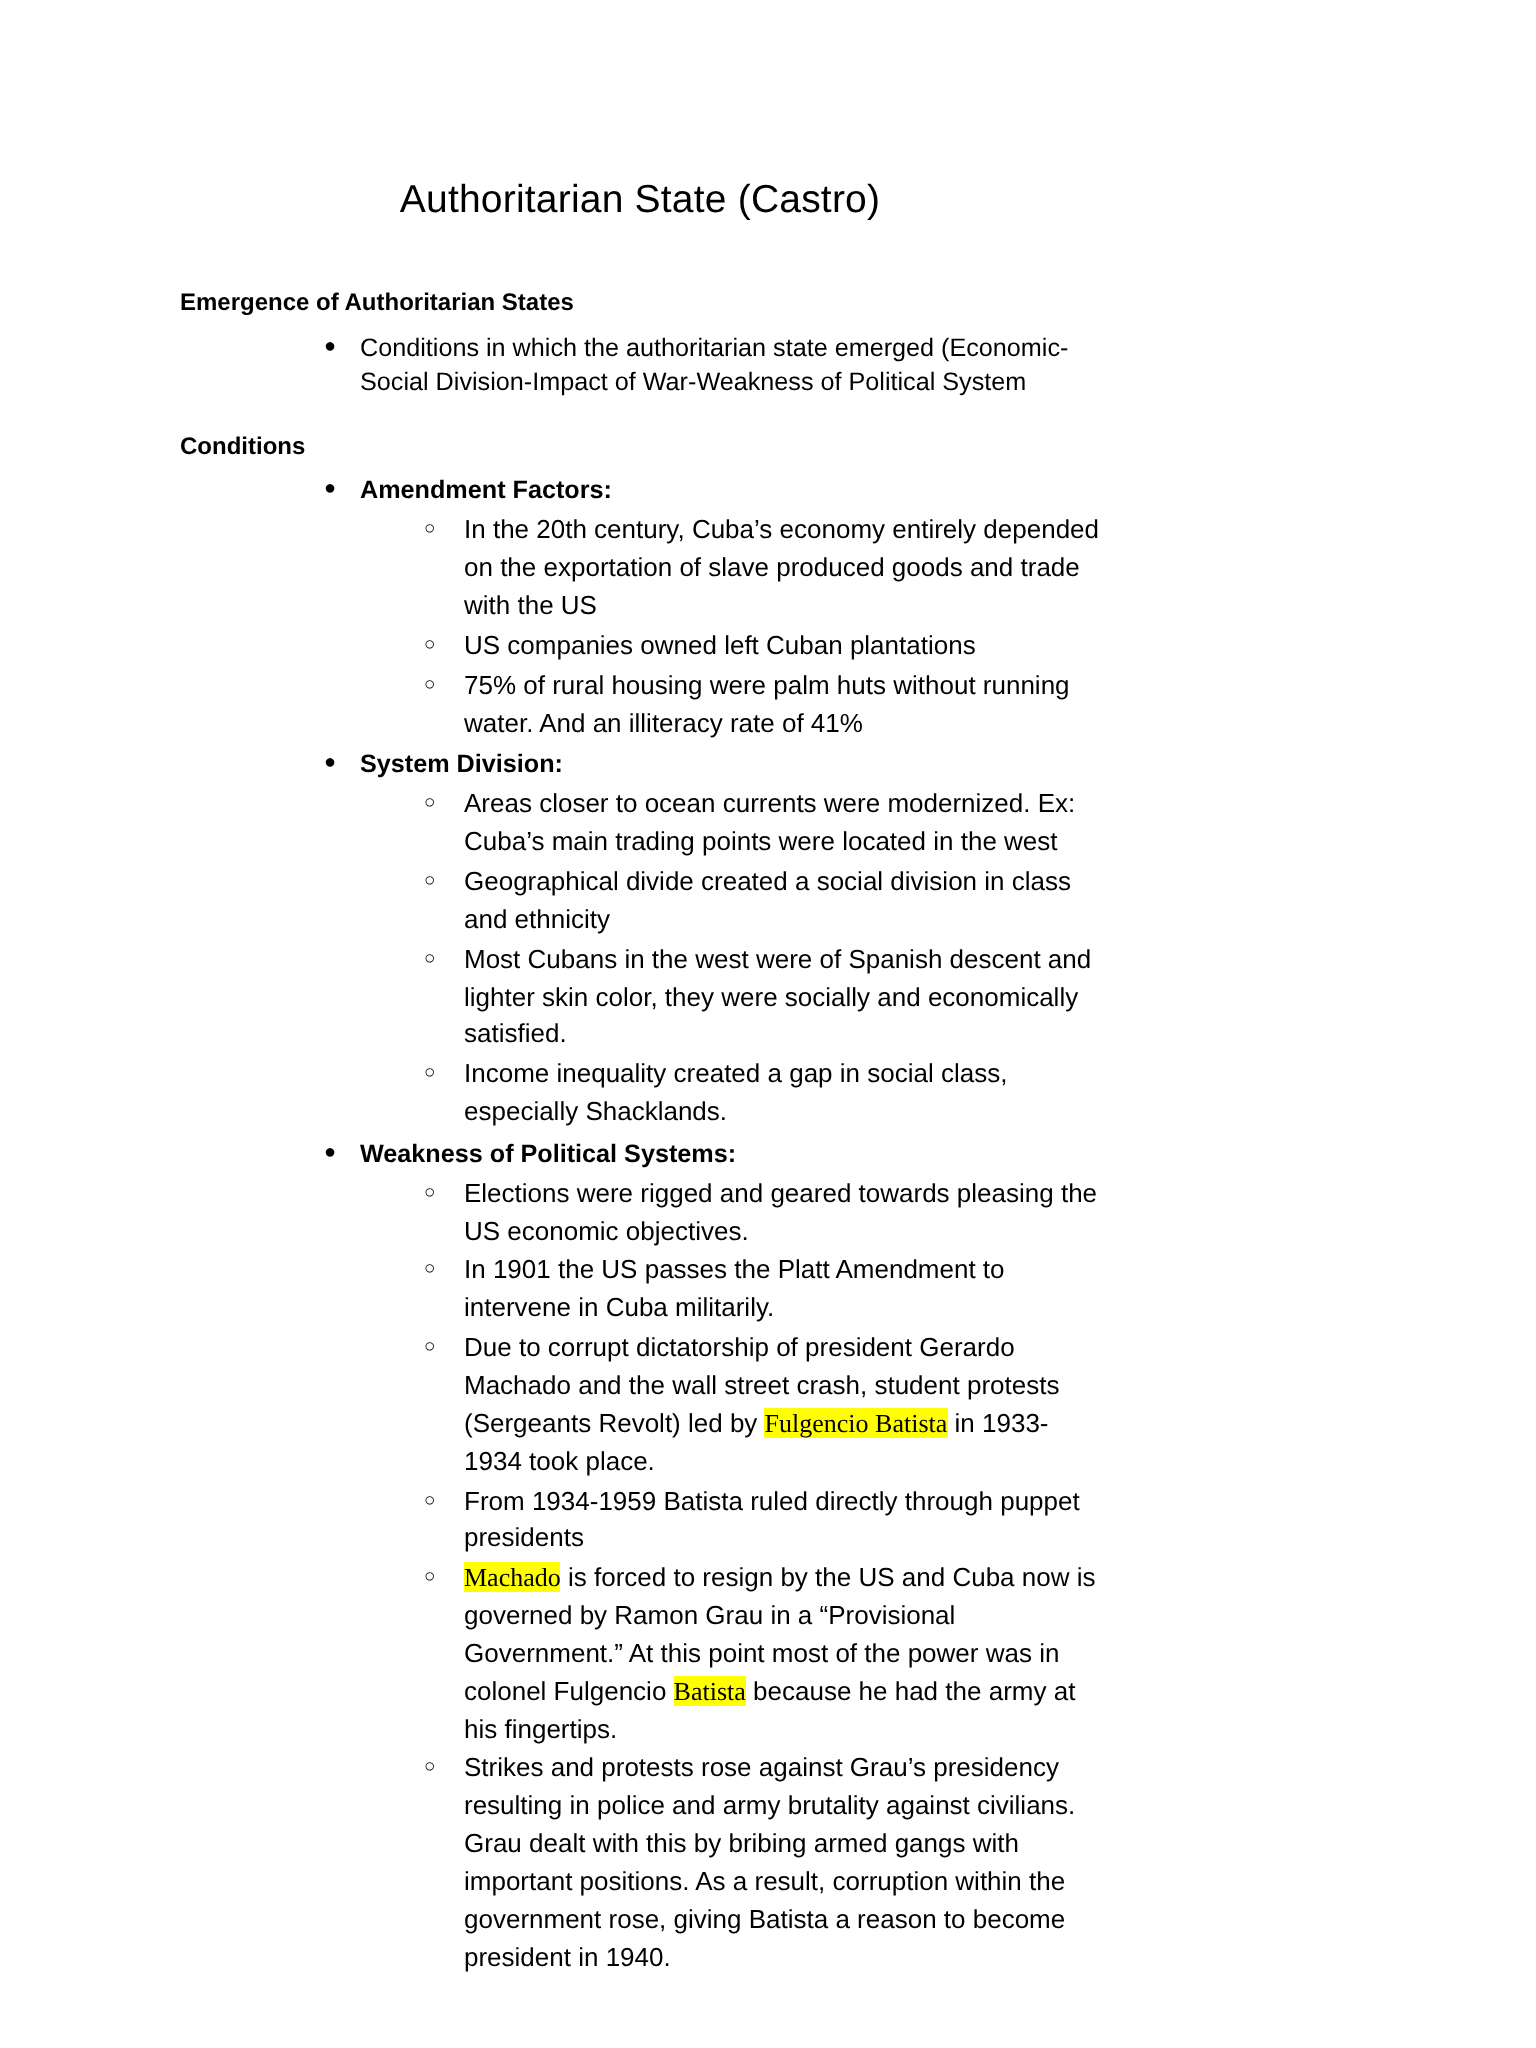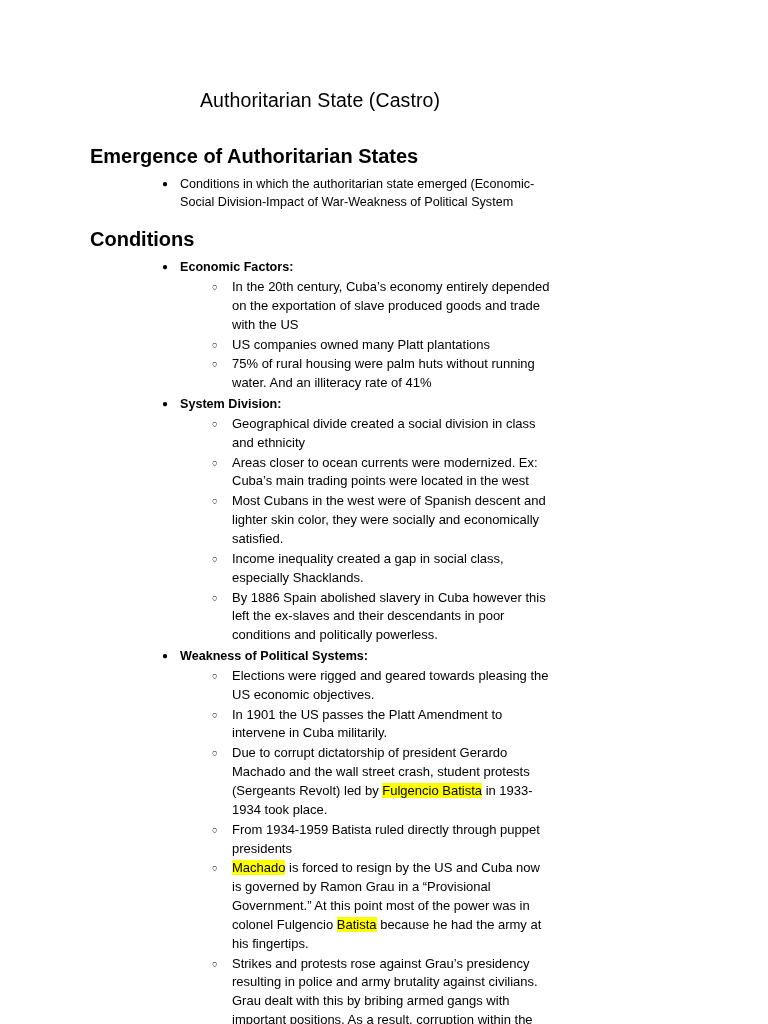--- a/index.html
+++ b/index.html
@@ -23,21 +23,21 @@
   }
   .doc-title {
     text-align: center;
     font-size: 19.5px;
     font-weight: 400;
     line-height: 1.3;
     margin: 16px 0 30px 0;
     letter-spacing: 0.1px;
   }
   h2.section {
-    font-size: 20px;
+    font-size: 12px;
     font-weight: bold;
     margin: 0 0 6px 0;
     line-height: 1.35;
   }
   .section-block {
     margin-bottom: 14px;
   }
   ul.lvl1 {
     list-style: none;
     margin: 0;
@@ -80,20 +80,21 @@
   ul.lvl2 > li::before {
     content: "\25CB";
     position: absolute;
     left: 4px;
     top: 0px;
     font-size: 9.5px;
     line-height: 1.8;
   }
   .hl {
     background: #ffff00;
+    font-family: Liberation Serif, serif;
   }
   .emergence-list > li {
     line-height: 1.45;
   }
 </style>
 </head>
 <body>
 
 <div class="page">
 
@@ -106,36 +107,35 @@
         <span>Conditions in which the authoritarian state emerged (Economic-Social Division-Impact of War-Weakness of Political System</span>
       </li>
     </ul>
   </div>
 
   <div class="section-block">
     <h2 class="section">Conditions</h2>
     <ul class="lvl1">
 
       <li>
-        <span class="bold">Economic Factors:</span>
+        <span class="bold">Amendment Factors:</span>
         <ul class="lvl2">
           <li><span>In the 20th century, Cuba’s economy entirely depended on the exportation of slave produced goods and trade with the US</span></li>
-          <li><span>US companies owned many Platt plantations</span></li>
+          <li><span>US companies owned left Cuban plantations</span></li>
           <li><span>75% of rural housing were palm huts without running water. And an illiteracy rate of 41%</span></li>
         </ul>
       </li>
 
       <li>
         <span class="bold">System Division:</span>
         <ul class="lvl2">
+          <li><span>Areas closer to ocean currents were modernized. Ex: Cuba’s main trading points were located in the west</span></li>
           <li><span>Geographical divide created a social division in class and ethnicity</span></li>
-          <li><span>Areas closer to ocean currents were modernized. Ex: Cuba’s main trading points were located in the west</span></li>
           <li><span>Most Cubans in the west were of Spanish descent and lighter skin color, they were socially and economically satisfied.</span></li>
           <li><span>Income inequality created a gap in social class, especially Shacklands.</span></li>
-          <li><span>By 1886 Spain abolished slavery in Cuba however this left the ex-slaves and their descendants in poor conditions and politically powerless.</span></li>
         </ul>
       </li>
 
       <li>
         <span class="bold">Weakness of Political Systems:</span>
         <ul class="lvl2">
           <li><span>Elections were rigged and geared towards pleasing the US economic objectives.</span></li>
           <li><span>In 1901 the US passes the Platt Amendment to intervene in Cuba militarily.</span></li>
           <li><span><span>Due to corrupt dictatorship of president Gerardo Machado and the wall street crash, student protests (Sergeants Revolt) led by </span><span class="hl">Fulgencio Batista</span><span> in 1933-1934 took place.</span></span></li>
           <li><span>From 1934-1959 Batista ruled directly through puppet presidents</span></li>

